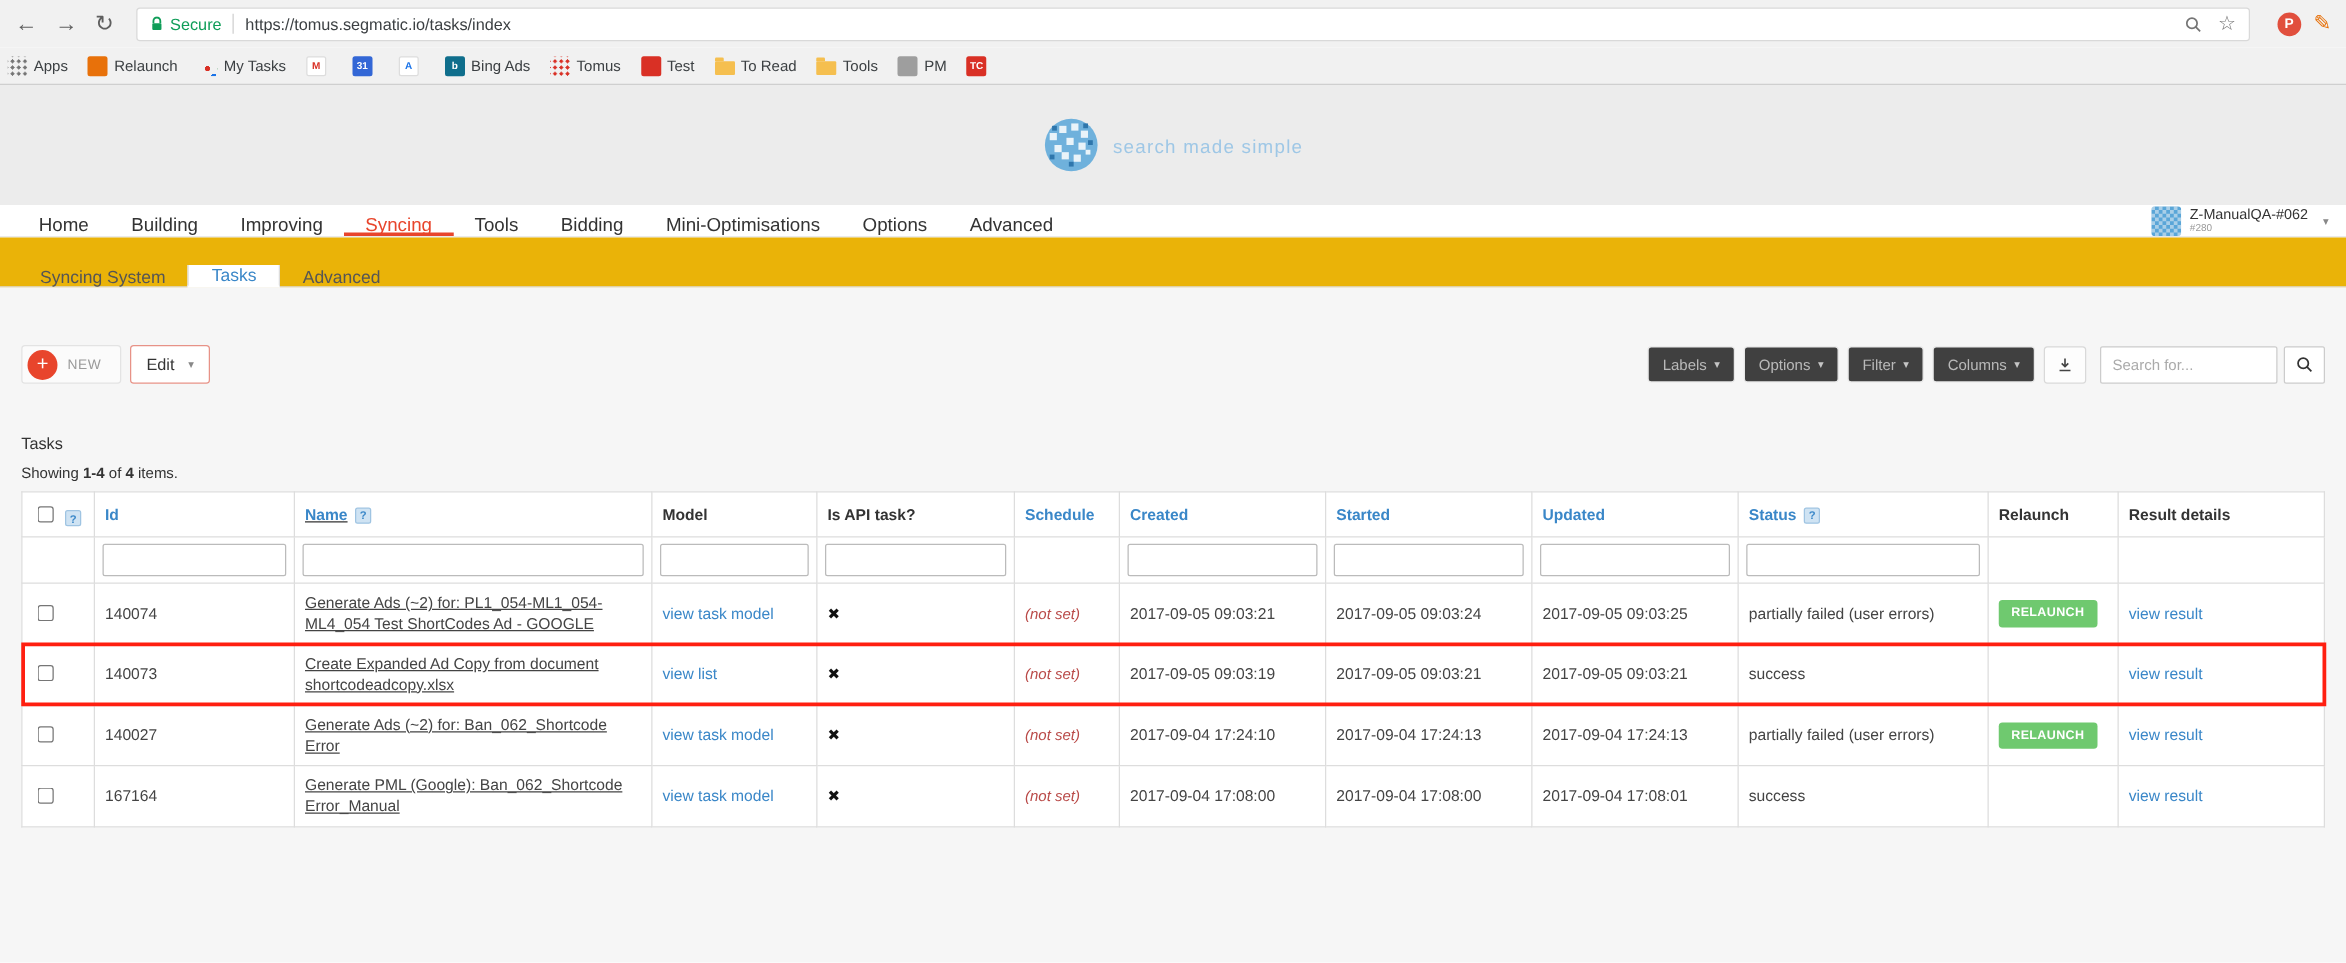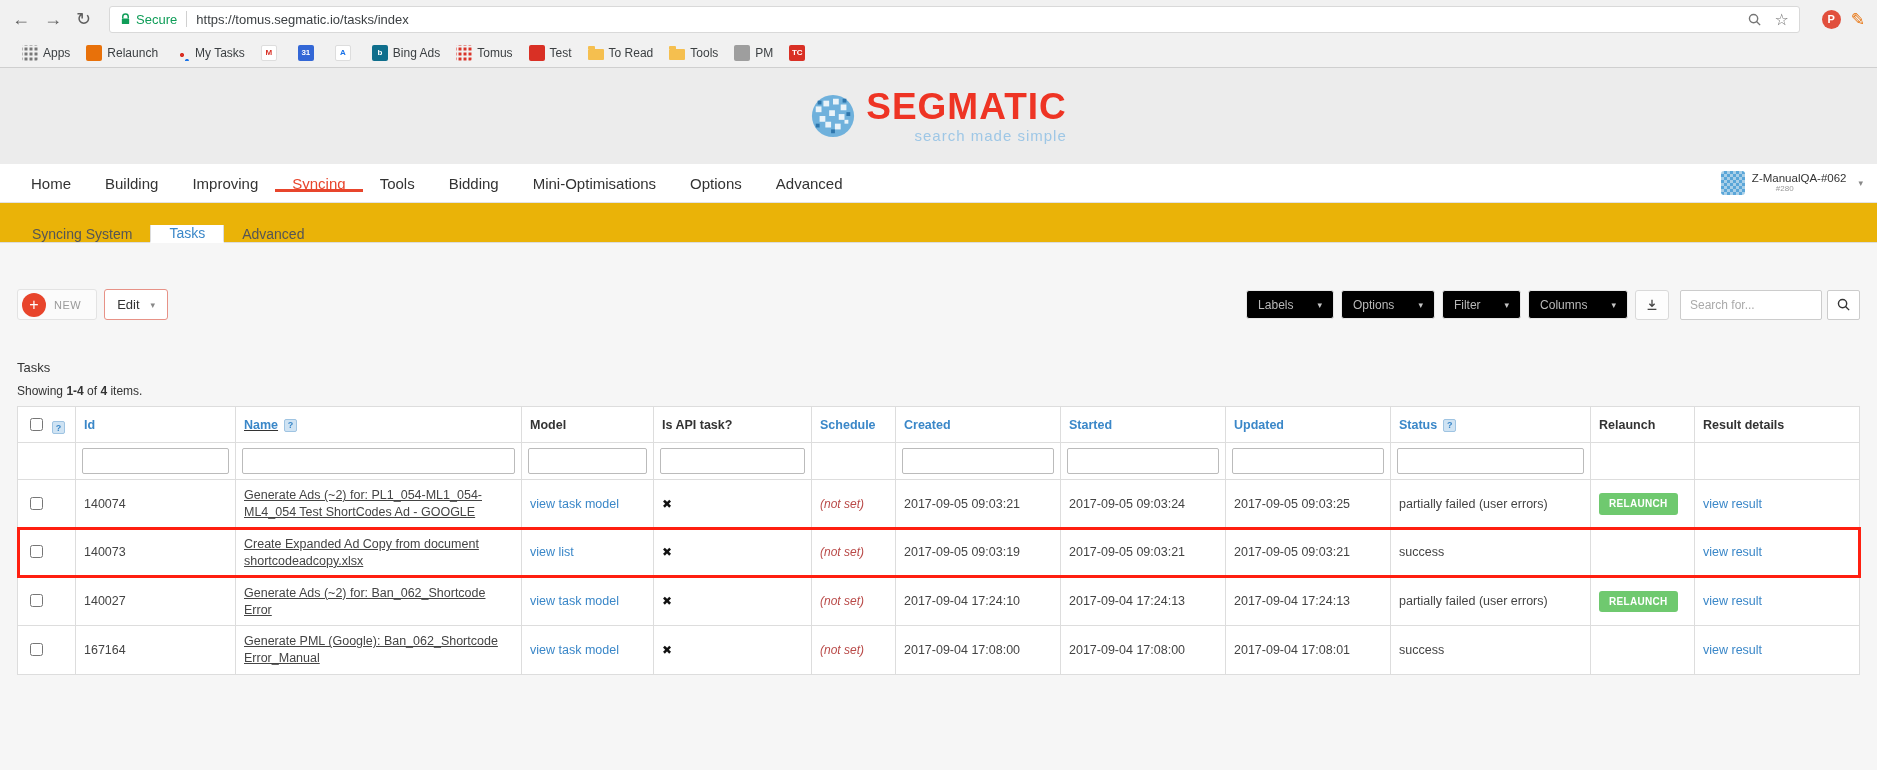--- a/index.html
+++ b/index.html
@@ -34,21 +34,21 @@
   .ext-icon { margin-left: 10px; cursor: pointer; }
   .p-ext {
     width: 19px; height: 19px; border-radius: 50%; background: #e14f3d; color: #fff;
     font-size: 11px; font-weight: bold; display: inline-flex; align-items: center; justify-content: center;
   }
   .pencil-ext { color: #e8710a; font-size: 17px; }
 
   
   .bookmarks-bar {
     height: 30px; background: #f1f1f1; border-bottom: 1px solid #cfcfcf;
-    display: flex; align-items: center; padding: 0 22px; flex: none;
+    display: flex; align-items: center; padding: 0 6px; flex: none;
   }
   .bm-item { display: flex; align-items: center; margin-right: 16px; cursor: pointer; }
   .bm-icon {
     width: 16px; height: 16px; border-radius: 2px; display: inline-flex;
     align-items: center; justify-content: center; font-size: 8px; font-weight: bold;
     color: #fff; margin-right: 5px; flex: none;
   }
   .bm-icon.grid { background-image: radial-gradient(circle, #757575 1.4px, transparent 1.6px); background-size: 5px 5px; background-position: 1.5px 1.5px; }
   .bm-icon.grid-red { background-image: radial-gradient(circle, #d93025 1.4px, transparent 1.6px); background-size: 5px 5px; background-position: 1.5px 1.5px; }
   .bm-icon.dots {
@@ -64,34 +64,34 @@
 
   
   .site-header { height: 96px; background: #ececec; display: flex; align-items: center; justify-content: center; flex: none; }
   .logo { display: flex; align-items: center; gap: 10px; cursor: pointer; }
   .logo-text-wrap { display: flex; flex-direction: column; align-items: flex-end; }
   .logo-text { font-size: 37px; font-weight: bold; color: #ee3424; letter-spacing: 1px; line-height: 1; }
   .logo-tagline { font-size: 15px; color: #9ec7e6; letter-spacing: 1px; margin-top: 2px; }
 
   
   .main-nav {
-    height: 39px; background: #fff; border-bottom: 1px solid #e3e3e3;
-    display: flex; align-items: center; justify-content: space-between; padding: 0 14px; flex: none;
+    height: 26px; background: #fff; border-bottom: 1px solid #e3e3e3;
+    display: flex; align-items: flex-end; justify-content: space-between; padding: 0 14px; flex: none;
   }
   .nav-items { display: flex; align-items: stretch; }
   .nav-item { display: inline-flex; align-items: center; padding: 0 17px; font-size: 15px; color: #333; cursor: pointer; }
   .nav-item.active { color: var(--accent-red); box-shadow: inset 0 -3px 0 var(--accent-red); }
   .user-menu { display: flex; align-items: center; gap: 7px; cursor: pointer; }
   .avatar {
     width: 24px; height: 24px; border-radius: 3px;
     background: repeating-conic-gradient(#5aa6d8 0 25%, #a9cfe8 0 50%); background-size: 6px 6px;
   }
   .user-text { display: flex; flex-direction: column; line-height: 1.1; }
   .user-name { font-size: 11.5px; color: #333; }
-  .user-sub { font-size: 8px; color: #999; margin-left: 24px; }
+  .user-sub { font-size: 8px; color: #999; }
   .caret { font-size: 9px; color: #888; margin-left: 5px; }
 
   
   .sub-nav { height: 40px; background: #eab308; border-bottom: 1px solid #dcdcdc; display: flex; align-items: flex-end; padding: 0 14px; flex: none; }
   .subnav-item { display: inline-flex; align-items: center; padding: 0 18px; font-size: 14px; color: #555; cursor: pointer; }
   .subnav-item.active {
     color: var(--link-blue); background: #fff; border-left: 1px solid #dcdcdc; border-right: 1px solid #dcdcdc;
     margin-bottom: -1px; border-bottom: 2px solid #fff;
   }
 
@@ -107,22 +107,22 @@
   .plus-circle {
     width: 24px; height: 24px; border-radius: 50%; background: var(--accent-red); color: #fff;
     font-size: 16px; display: inline-flex; align-items: center; justify-content: center; margin-right: 8px;
   }
   .new-label { font-size: 11px; color: #9a9a9a; letter-spacing: .5px; }
   .btn-edit {
     display: inline-flex; align-items: center; background: #fff; border: 1px solid #e79287;
     border-radius: 3px; height: 31px; padding: 0 12px; font-size: 13px; color: #333; gap: 6px;
   }
   .btn-gray {
-    display: inline-flex; align-items: center; background: #000000; border: 1px solid #e7e7e7;
-    border-radius: 3px; height: 29px; padding: 0 11px; font-size: 12px; color: #b9b9b9; gap: 24px;
+    display: inline-flex; align-items: center; background: #404040; border: 1px solid #e7e7e7;
+    border-radius: 3px; height: 29px; padding: 0 11px; font-size: 12px; color: #b9b9b9; gap: 6px;
   }
   .btn-gray .caret { color: #c5c5c5; margin-left: 0; }
   .btn-icon {
     display: inline-flex; align-items: center; justify-content: center; background: #fdfdfd;
     border: 1px solid #d9d9d9; border-radius: 3px; width: 34px; height: 30px;
   }
   .search-input {
     height: 30px; width: 142px; border: 1px solid #ccc; border-radius: 2px; padding: 0 9px;
     font-size: 12px; font-family: inherit; color: #333; margin-left: 4px;
   }
@@ -262,21 +262,20 @@
       </g>
       <g fill="#2e76ac">
         <rect x="4" y="4" width="2" height="2"></rect>
           <rect x="17" y="3" width="2" height="2"></rect>
         <rect x="3" y="16" width="2" height="2"></rect>
           <rect x="19" y="10" width="2" height="2"></rect>
         <rect x="11" y="19" width="2" height="2"></rect>
       </g>
     </svg>
     <div class="logo-text-wrap">
-      <div class="logo-text">SEGMATIC</div>
       <div class="logo-tagline">search made simple</div>
     </div>
   </div>
 </div>
 
 <div class="main-nav">
   <div class="nav-items">
       <span class="nav-item">Home</span>
       <span class="nav-item">Building</span>
       <span class="nav-item">Improving</span>

